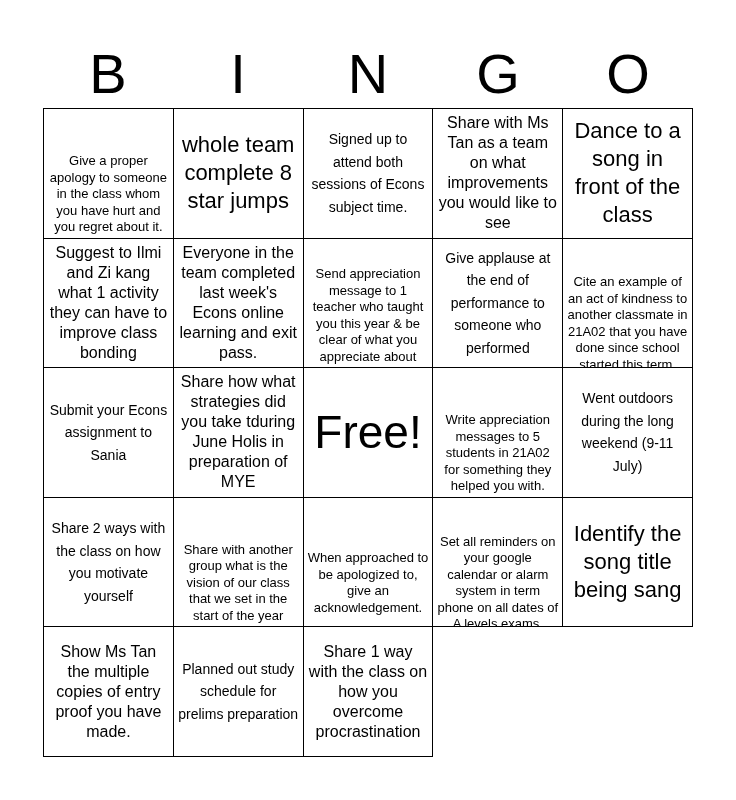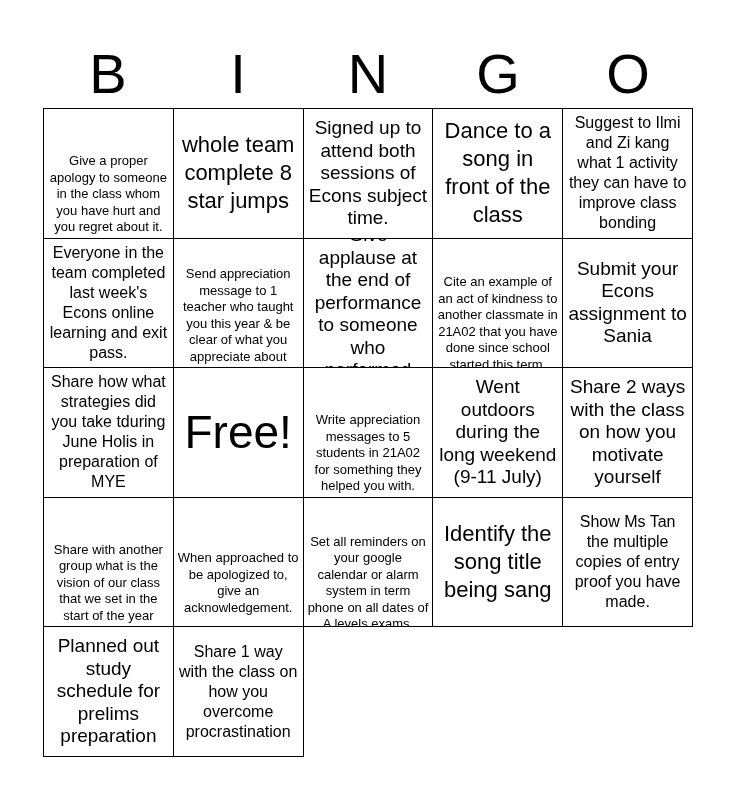--- a/index.html
+++ b/index.html
@@ -5,21 +5,21 @@
   html, body { margin:0; padding:0; background:#ffffff; }
   body { width:736px; height:800px; position:relative; font-family:"Liberation Sans", sans-serif; color:#000; overflow:hidden; }
   .header { position:absolute; left:43px; top:40px; width:650px; height:68px; display:flex; }
   .header span { flex:1; text-align:center; font-size:56px; line-height:68px; font-weight:normal; }
   .grid { position:absolute; left:43px; top:108px; width:650px; height:649px; border-left:1.5px solid #000; border-top:1.5px solid #000; box-sizing:border-box;
           display:grid; grid-template-columns:repeat(5, 1fr); grid-template-rows:repeat(5, 1fr); }
   .cell { border-right:1.5px solid #000; border-bottom:1.5px solid #000; display:flex; align-items:center; justify-content:center; text-align:center; padding:2px 4px; box-sizing:border-box; overflow:hidden; }
   .cell span { display:block; }
   .s { font-size:13px; line-height:16.5px;margin-top:42px; }
   .m { font-size:16px; line-height:20px; }
-  .l { font-size:19px; line-height:22.5px; }
+  .l { font-size:14px; line-height:22.5px; }
   .xl { font-size:22px; line-height:28px; }
   .free { font-size:46px; line-height:50px; }
 </style>
 </head>
 <body>
 
 <div class="header">
   <span>B</span>
   <span>I</span>
   <span>N</span>
@@ -30,20 +30,23 @@
 <div class="grid">
 
   <div class="cell">
       <span class="s">Give a proper apology to someone in the class whom you have hurt and you regret about it.</span>
     </div>
   <div class="cell">
       <span class="xl">whole team complete 8 star jumps</span>
     </div>
   <div class="cell">
       <span class="l">Signed up to attend both sessions of Econs subject time.</span>
+    </div>
+  <div class="cell">
+      <span class="m">Share with Ms Tan as a team on what improvements you would like to see</span>
     </div>
   <div class="cell">
       <span class="xl">Dance to a song in front of the class</span>
     </div>
 
   <div class="cell">
       <span class="m">Suggest to Ilmi and Zi kang what 1 activity they can have to improve class bonding</span>
     </div>
   <div class="cell">
       <span class="m">Everyone in the team completed last week's Econs online learning and exit pass.</span>

